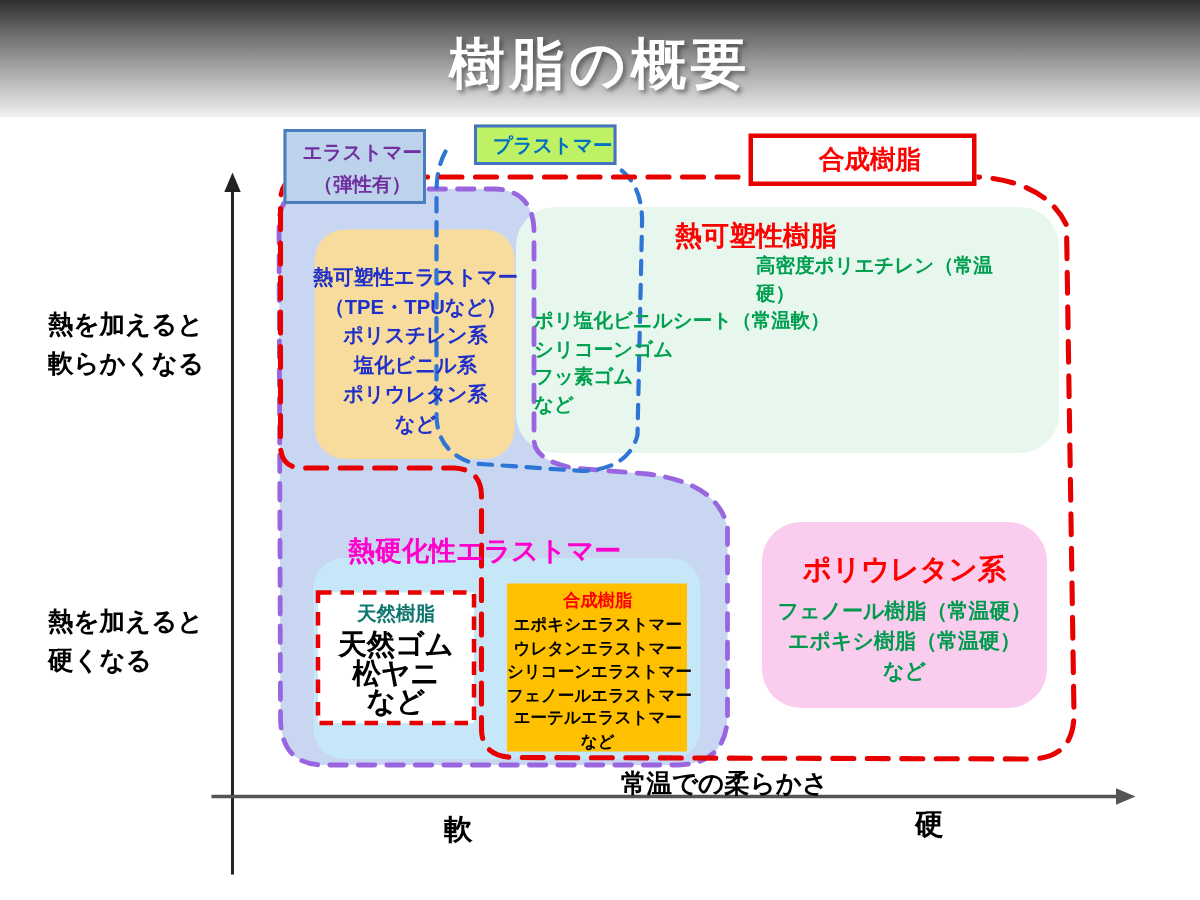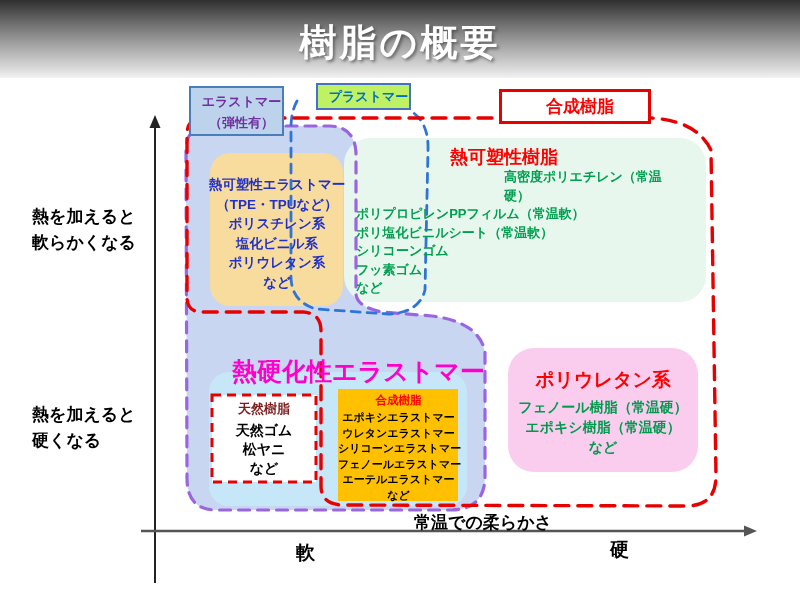--- a/index.html
+++ b/index.html
@@ -31,25 +31,25 @@
   
   .tpr-title{left:450px;top:145px;font-size:18px;font-weight:bold;color:#ff0000;}
   .tpr-items{left:356px;top:168px;font-size:13px;font-weight:bold;color:#00a050;}
   .tp-line{line-height:18.5px;white-space:nowrap;}
   .tp-indent .tp-line{padding-left:148px;}
   
   .tpe-text{left:204px;top:175px;width:146px;text-align:center;
             font-size:13.5px;font-weight:bold;color:#2030c8;}
   .tpe-line{line-height:19.5px;white-space:nowrap;}
   
-  .tse-title{left:232px;top:355px;font-size:25px;font-weight:bold;color:#ff00cc;}
+  .tse-title{left:232px;top:355px;font-size:18px;font-weight:bold;color:#ff00cc;}
   
   .nat-text{left:212px;top:400px;width:104px;text-align:center;font-weight:bold;}
-  .nat-title{font-size:13px;color:#7f1d1d;margin-bottom:3px;}
-  .nat-line{font-size:14px;color:#000;line-height:19px;}
+  .nat-title{font-size:13px;color:#0f766e;margin-bottom:3px;}
+  .nat-line{font-size:19px;color:#000;line-height:19px;}
   
   .se-text{left:338px;top:393px;width:121px;text-align:center;font-weight:bold;}
   .se-title{font-size:11.5px;color:#ff0000;margin-bottom:2px;}
   .se-line{font-size:11px;color:#000;line-height:15.6px;white-space:nowrap;}
   
   .tsr-text{left:508px;top:367px;width:190px;text-align:center;font-weight:bold;}
   .tsr-title{font-size:19px;color:#ff0000;margin-bottom:4px;}
   .tsr-line{font-size:14px;color:#009a4e;line-height:20px;white-space:nowrap;}
 </style>
 </head>
@@ -113,21 +113,20 @@
   <div class="ov xl x-center">常温での柔らかさ</div>
   <div class="ov xl x-hard">硬</div>
 
   <div class="ov tpr-title">熱可塑性樹脂</div>
   <div class="ov tpr-items">
     <div class="tp-indent">
         <div class="tp-line">高密度ポリエチレン（常温</div>
         <div class="tp-line">硬）</div>
       </div>
     <div>
-        <div class="tp-line">ポリプロピレンPPフィルム（常温軟）</div>
         <div class="tp-line">ポリ塩化ビニルシート（常温軟）</div>
         <div class="tp-line">シリコーンゴム</div>
         <div class="tp-line">フッ素ゴム</div>
         <div class="tp-line">など</div>
       </div>
   </div>
 
   <div class="ov tpe-text">
       <div class="tpe-line">熱可塑性エラストマー</div>
       <div class="tpe-line">（TPE・TPUなど）</div>

